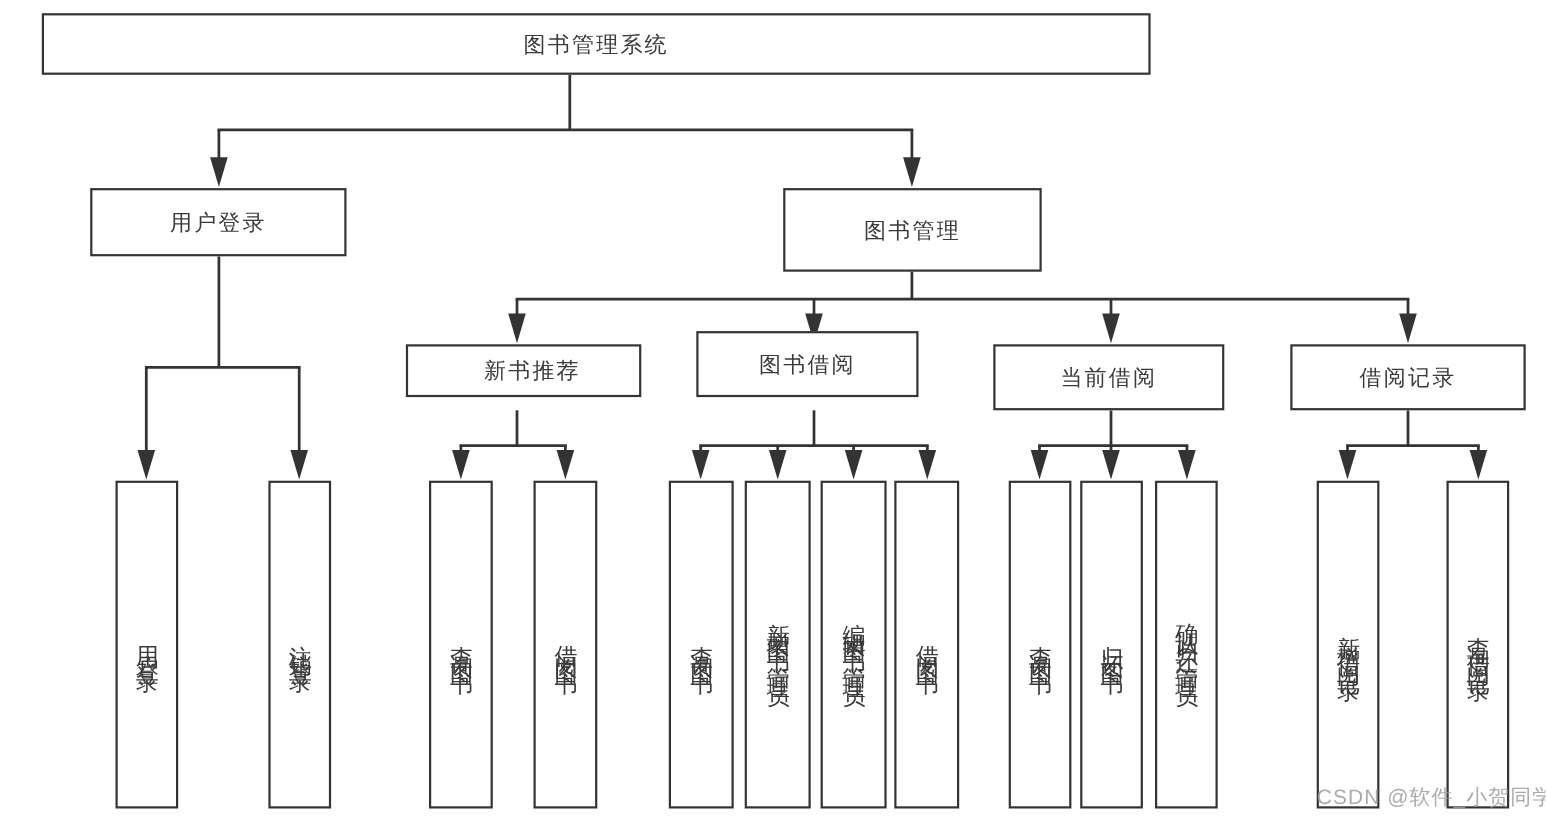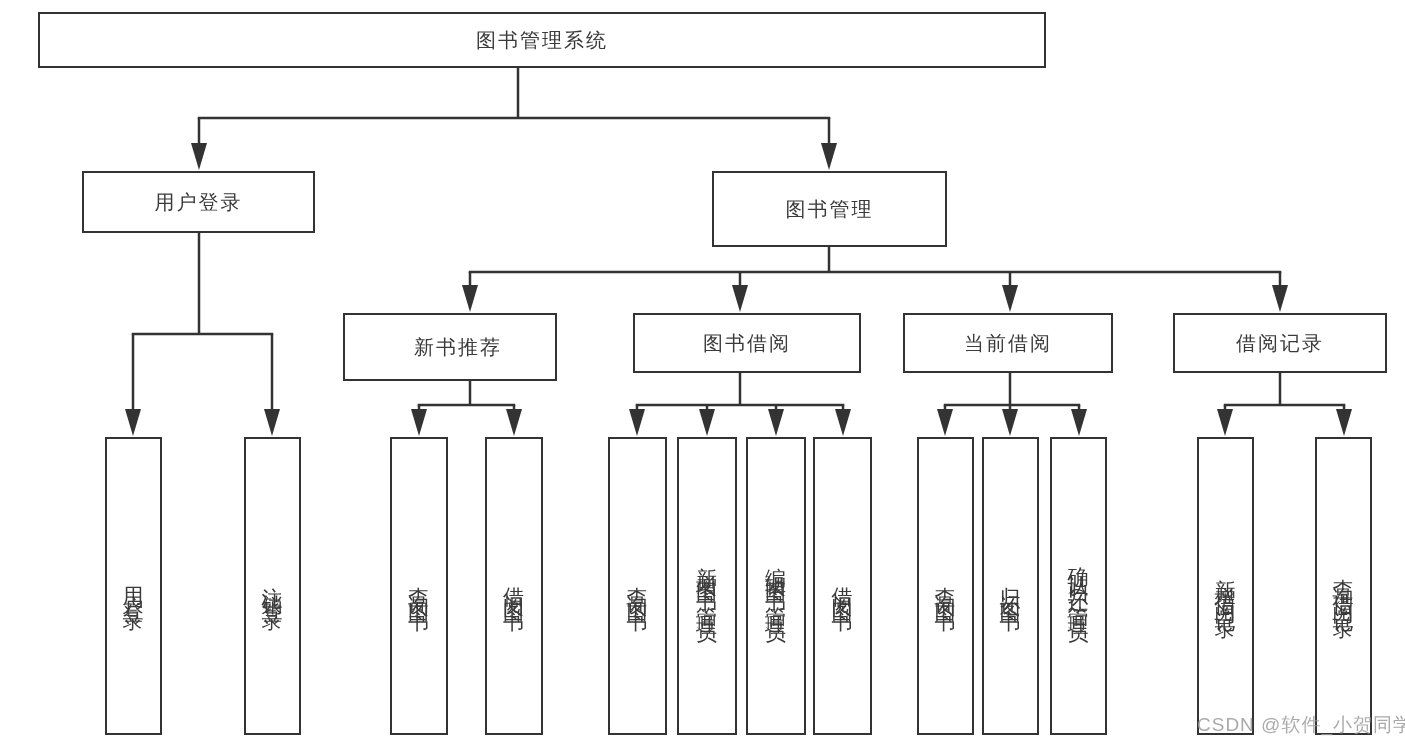--- a/index.html
+++ b/index.html
@@ -80,22 +80,22 @@
       <polygon points="1217,409 1233,409 1225,436" fill="#333333"></polygon>
       <line x1="1344" y1="405" x2="1344" y2="416" stroke="#333333" stroke-width="2.5"></line>
       <polygon points="1336,409 1352,409 1344,436" fill="#333333"></polygon>
     </svg>
 
   <div class="node h" style="left:14px;top:12px;width:1008px;height:56px;margin-left:24px;">图书管理系统</div>
 
   <div class="node h" style="left:82px;top:171px;width:233px;height:62px;">用户登录</div>
   <div class="node h" style="left:712px;top:171px;width:235px;height:76px;">图书管理</div>
 
-  <div class="node h" style="left:343px;top:313px;width:214px;height:68px;padding-left:16px;">新书推荐</div>
-  <div class="node h" style="left:633px;top:313px;width:228px;height:60px;">图书借阅</div>
+  <div class="node h" style="left:369px;top:313px;width:214px;height:48px;padding-left:16px;">新书推荐</div>
+  <div class="node h" style="left:633px;top:301px;width:202px;height:60px;">图书借阅</div>
   <div class="node h" style="left:903px;top:313px;width:210px;height:60px;font-family:Liberation Mono, monospace;">当前借阅</div>
   <div class="node h" style="left:1173px;top:313px;width:214px;height:60px;">借阅记录</div>
 
   <div class="node v" style="left:105px;top:437px;width:57px;height:298px;">用户登录</div>
   <div class="node v" style="left:244px;top:437px;width:57px;height:298px;">注销登录</div>
 
   <div class="node v" style="left:390px;top:437px;width:58px;height:298px;">查询图书</div>
   <div class="node v" style="left:485px;top:437px;width:58px;height:298px;">借阅图书</div>
 
   <div class="node v" style="left:608px;top:437px;width:59px;height:298px;">查询图书</div>

